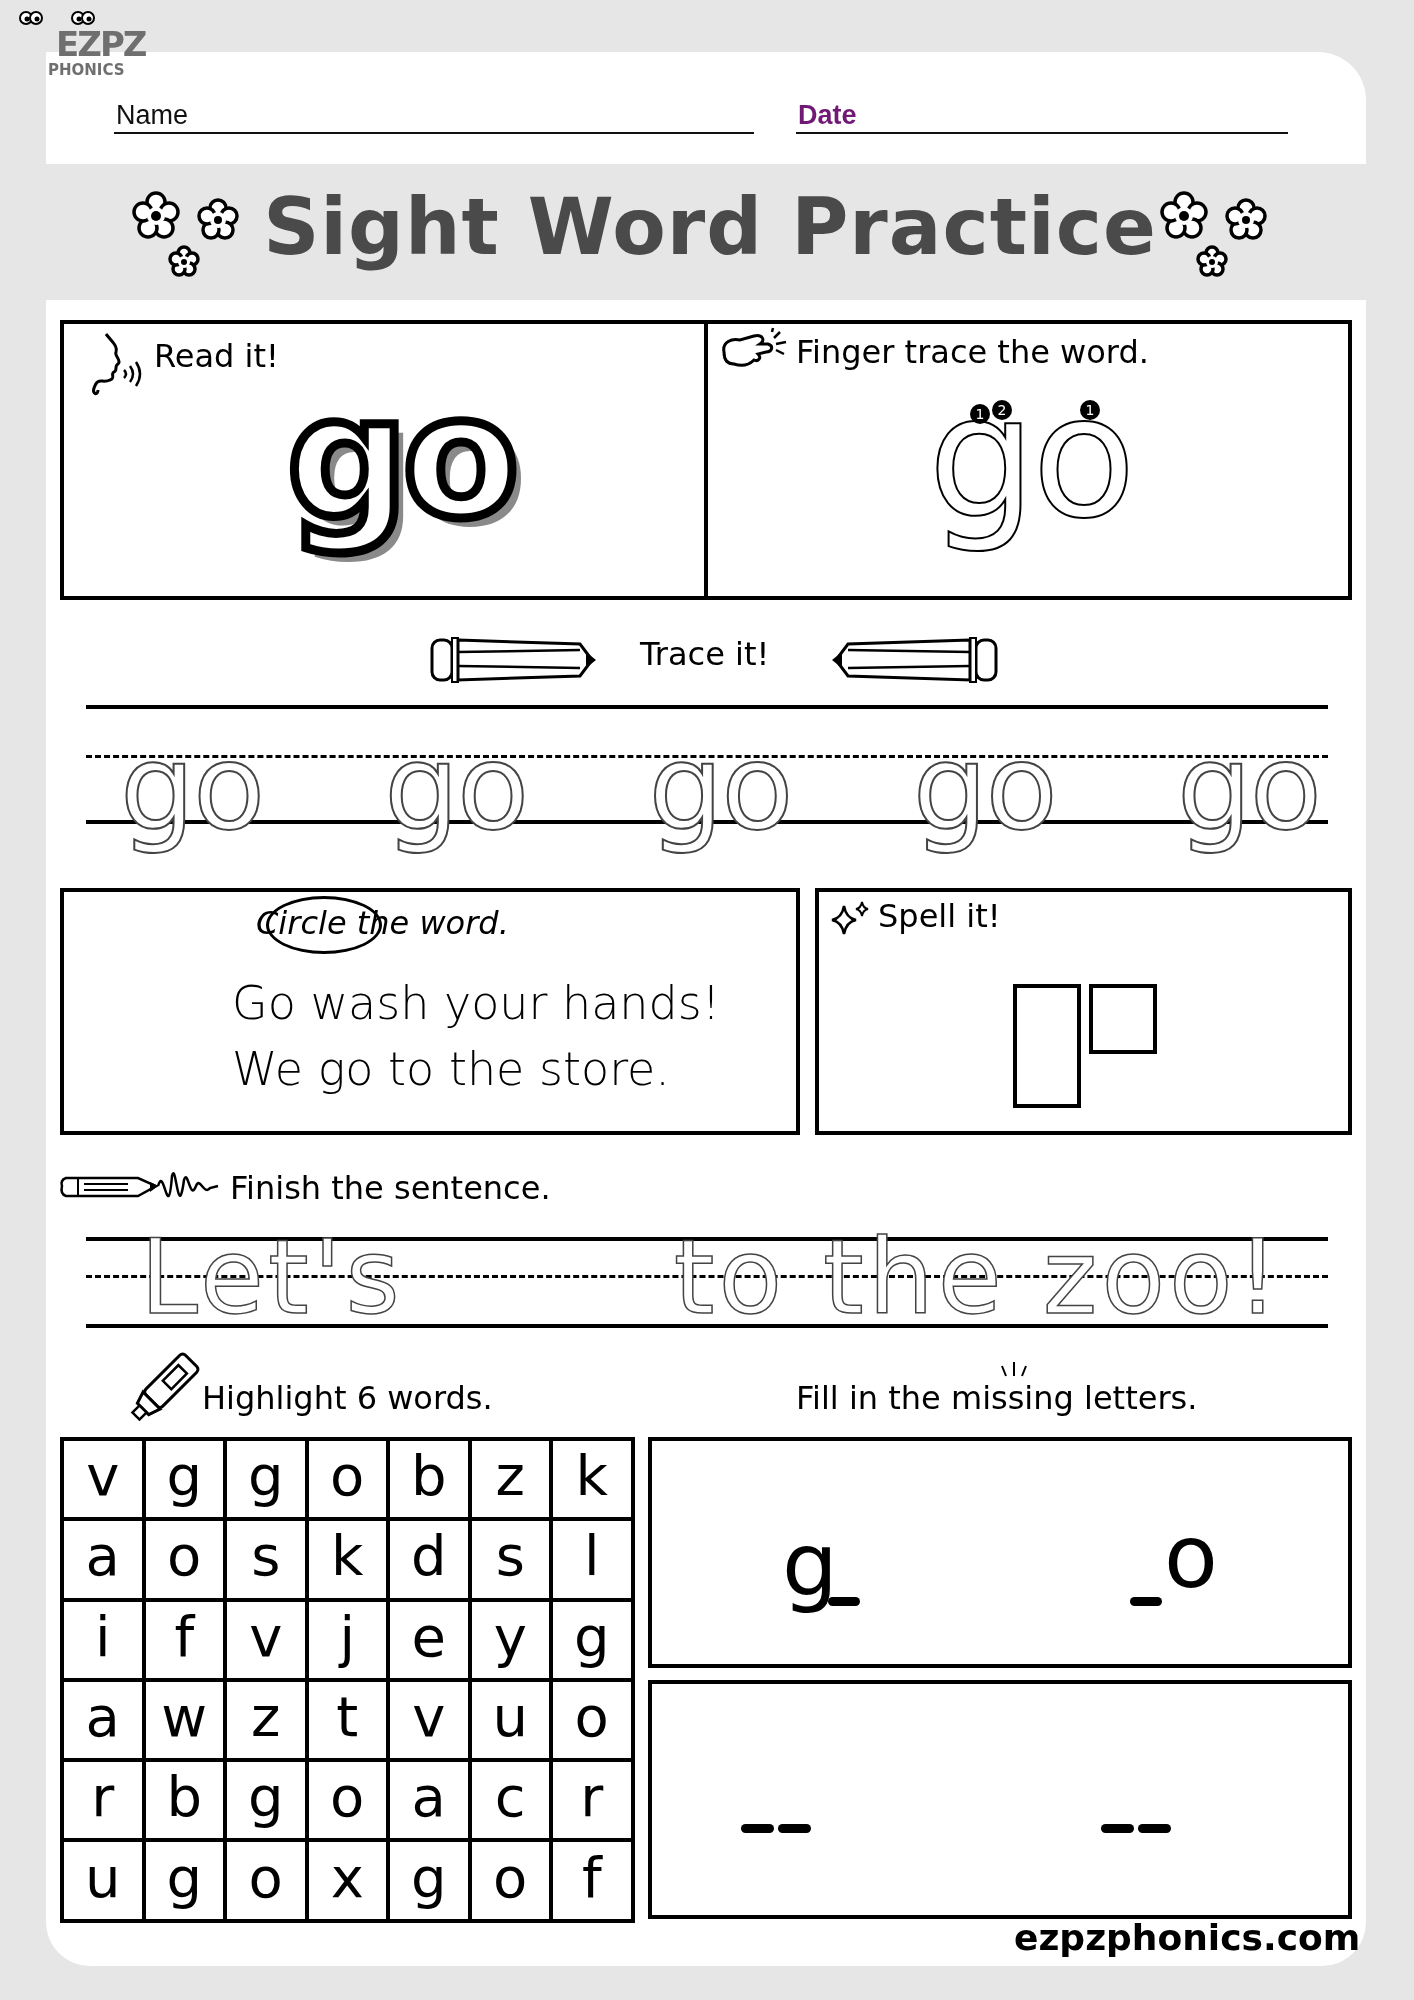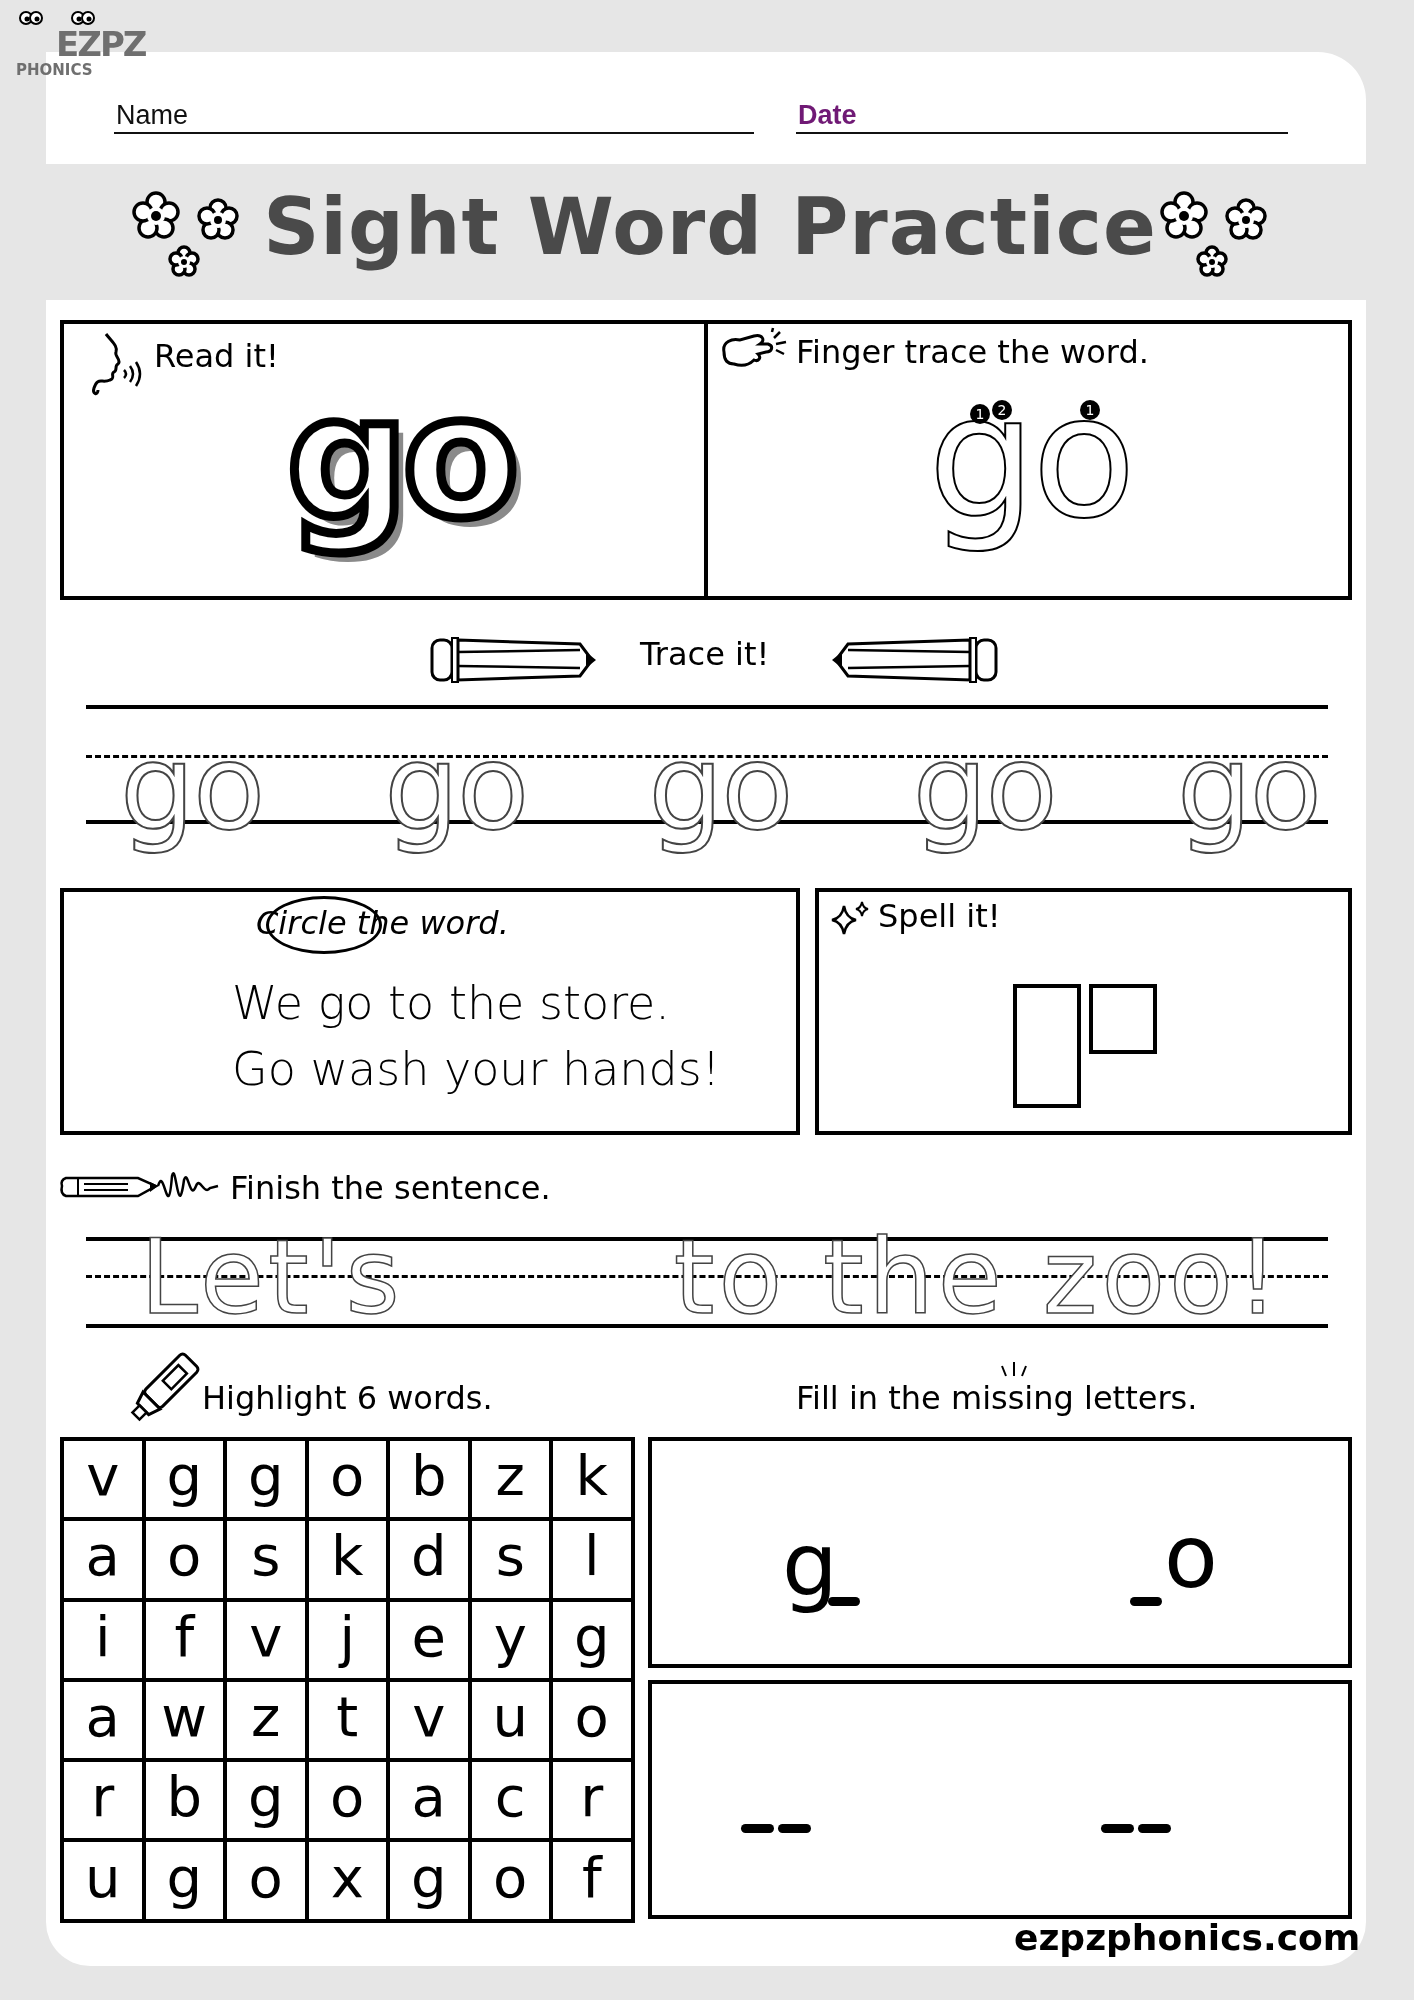--- a/index.html
+++ b/index.html
@@ -8,21 +8,21 @@
     .abs { position: absolute; }
 
     
     .panel-top { left: 46px; top: 52px; width: 1320px; height: 112px; background: #fff; border-top-right-radius: 48px; }
     .panel-main { left: 46px; top: 300px; width: 1320px; height: 1666px; background: #fff; border-bottom-left-radius: 44px; border-bottom-right-radius: 44px; }
 
     
     .logo { left: 10px; top: 6px; width: 104px; height: 80px; }
     .logo-text { left: 14px; top: 24px; font-family: "DejaVu Sans", sans-serif; font-weight: bold; color: #6f6f6f; }
     .logo-ezpz { font-size: 34px; letter-spacing: -2px; line-height: 36px; margin-left: 40px; }
-    .logo-phonics { font-size: 15px; line-height: 16px; letter-spacing: 0px; }
+    .logo-phonics { font-size: 15px; line-height: 16px; letter-spacing: 0px; margin-left: 32px; }
 
     
     .field-label { font-family: "Liberation Sans", sans-serif; font-size: 27px; }
     .name-label { left: 116px; top: 100px; color: #111; text-align: center; }
     .name-line { left: 114px; top: 132px; width: 640px; height: 2px; background: #111; }
     .date-label { left: 798px; top: 100px; color: #701a75; font-weight: bold; }
     .date-line { left: 796px; top: 132px; width: 492px; height: 2px; background: #111; }
 
     
     .title { left: 260px; top: 172px; width: 900px; text-align: center; font-family: "DejaVu Sans", sans-serif; font-weight: bold; font-size: 78px; color: #4a4a4a; letter-spacing: 1px; line-height: 110px; }
@@ -230,22 +230,22 @@
   <span class="dotted-word">go</span>
 </div>
 
 <div class="abs box box-circle"></div>
 <div class="abs circle-oval"></div>
 <div class="abs hand-label circle-label">
   <span>Circle</span>
   <span>the word.</span>
 </div>
 <div class="abs sentences">
+  <div>Go wash your hands!</div>
   <div>We go to the store.</div>
-  <div>Go wash your hands!</div>
 </div>
 
 <div class="abs box box-spell"></div>
 <svg class="abs" style="left:830px;top:900px" width="44" height="36">
   <path d="M14 6 Q16 18 26 20 Q16 22 14 34 Q12 22 2 20 Q12 18 14 6 Z" fill="#fff" stroke="#000" stroke-width="2.5"></path>
   <path d="M32 2 Q33 8 38 9 Q33 10 32 16 Q31 10 26 9 Q31 8 32 2 Z" fill="#fff" stroke="#000" stroke-width="2"></path>
 </svg>
 <div class="abs hand-label spell-label">Spell it!</div>
 <div class="abs spell-box-tall"></div>
 <div class="abs spell-box-short"></div>

